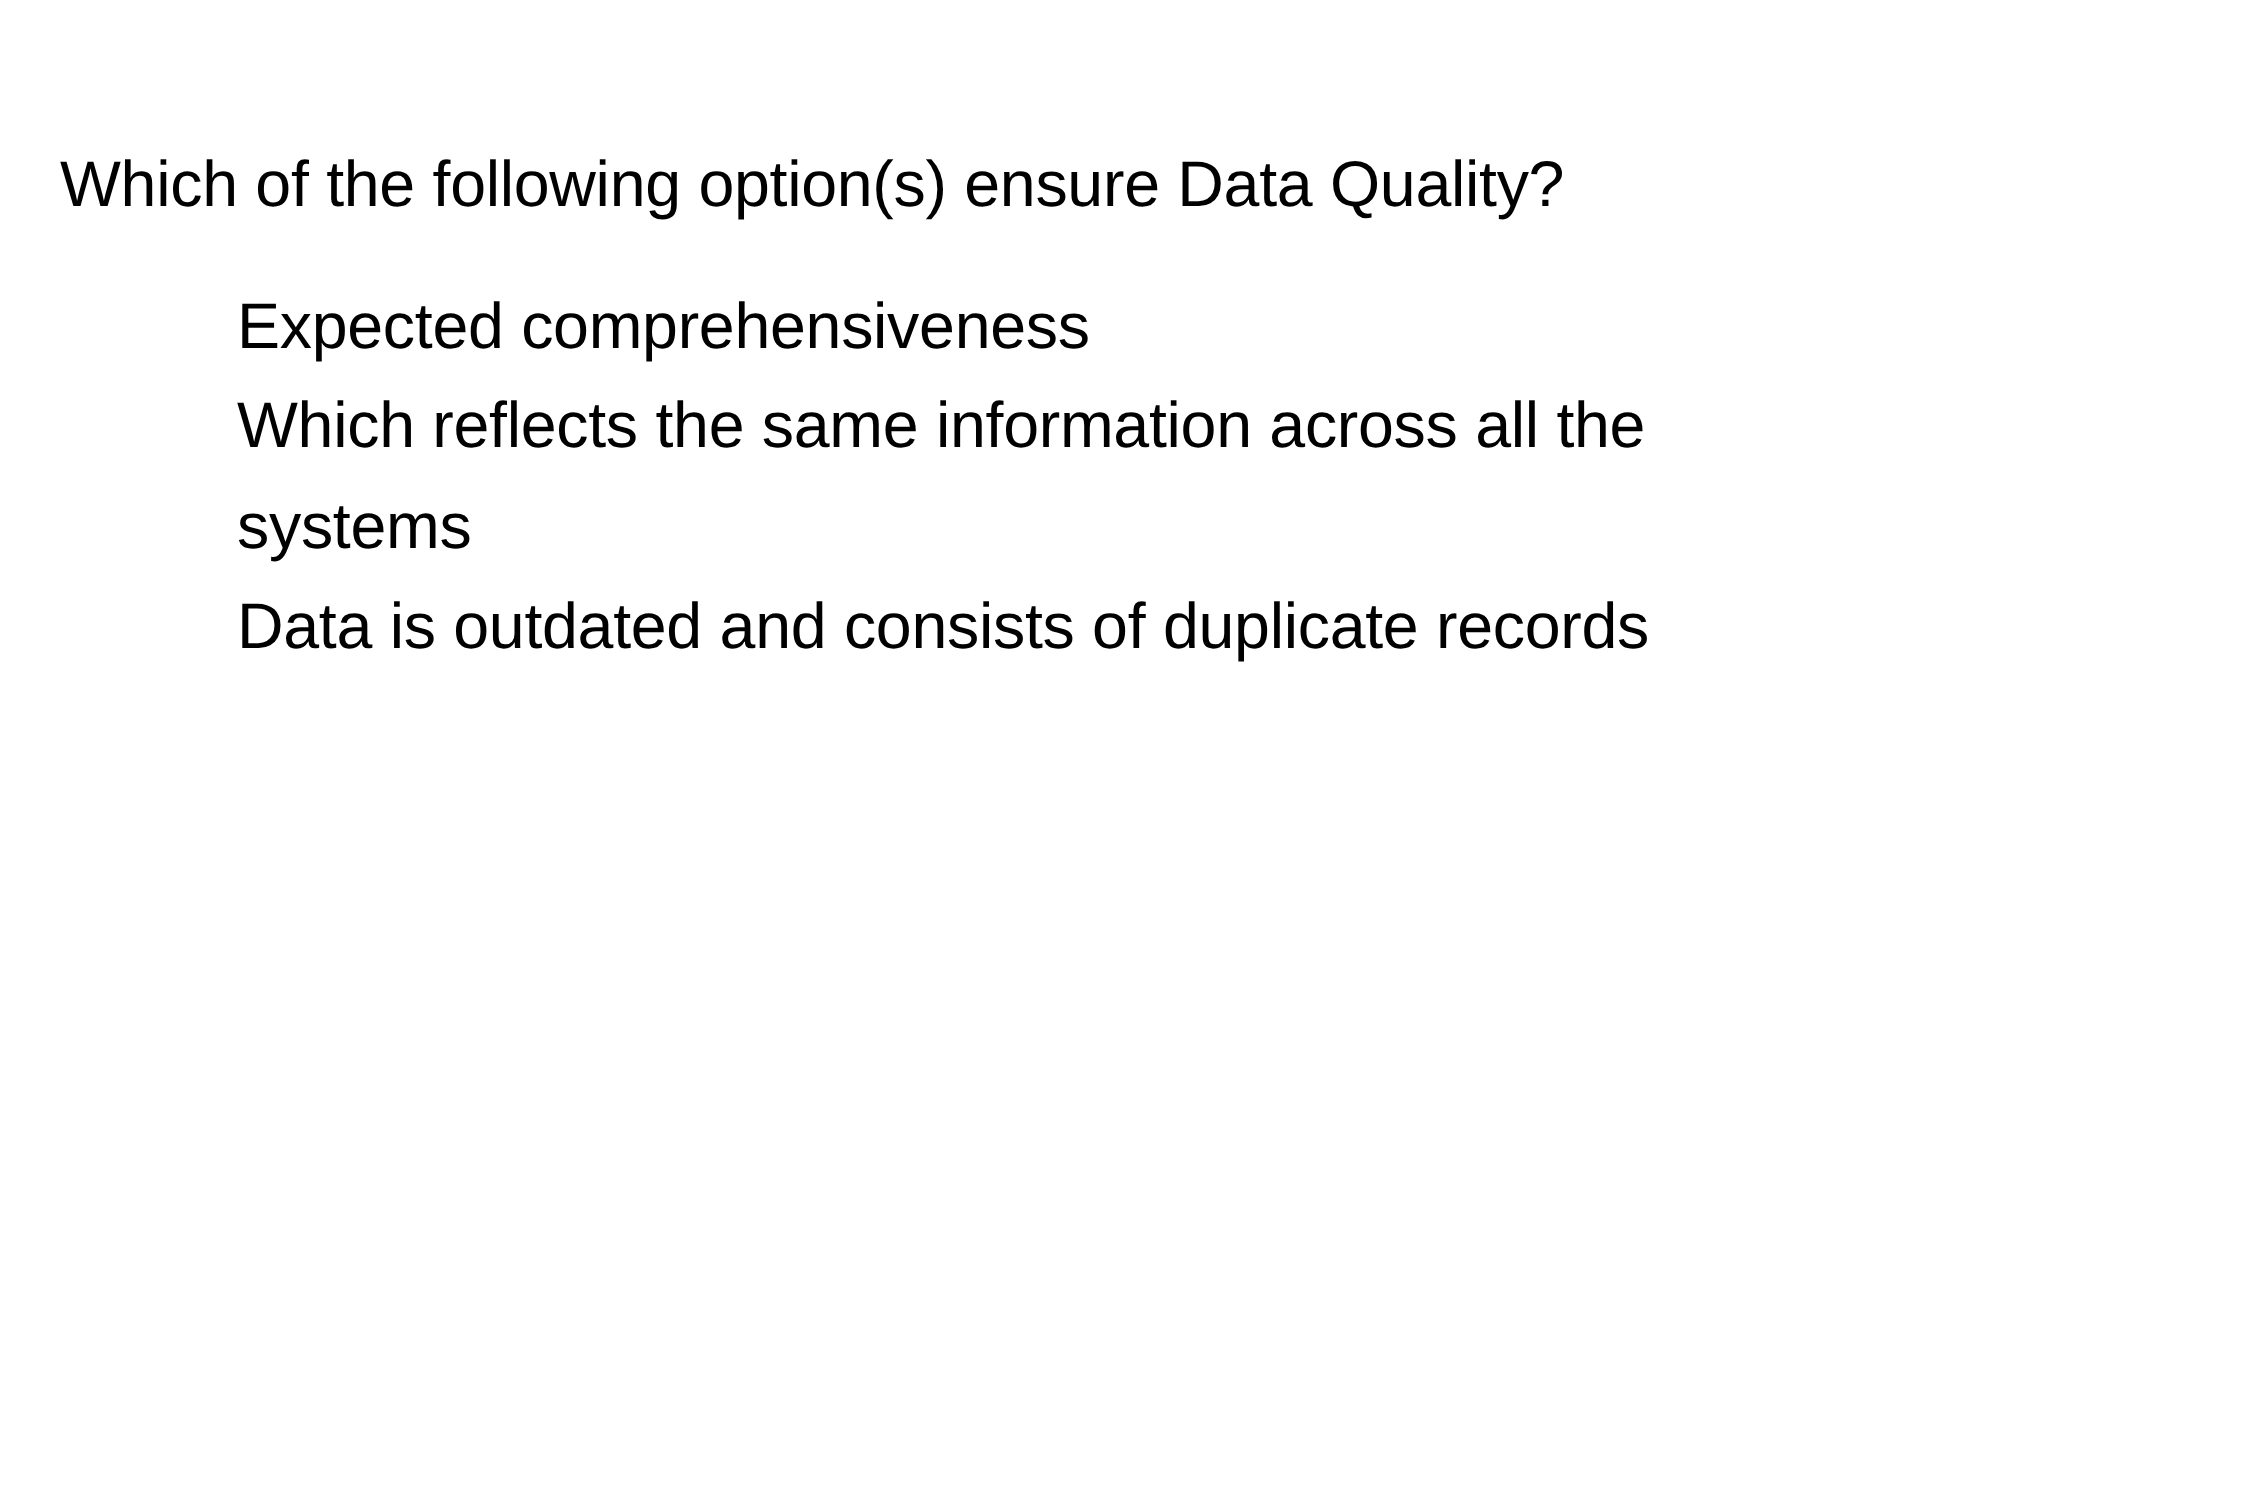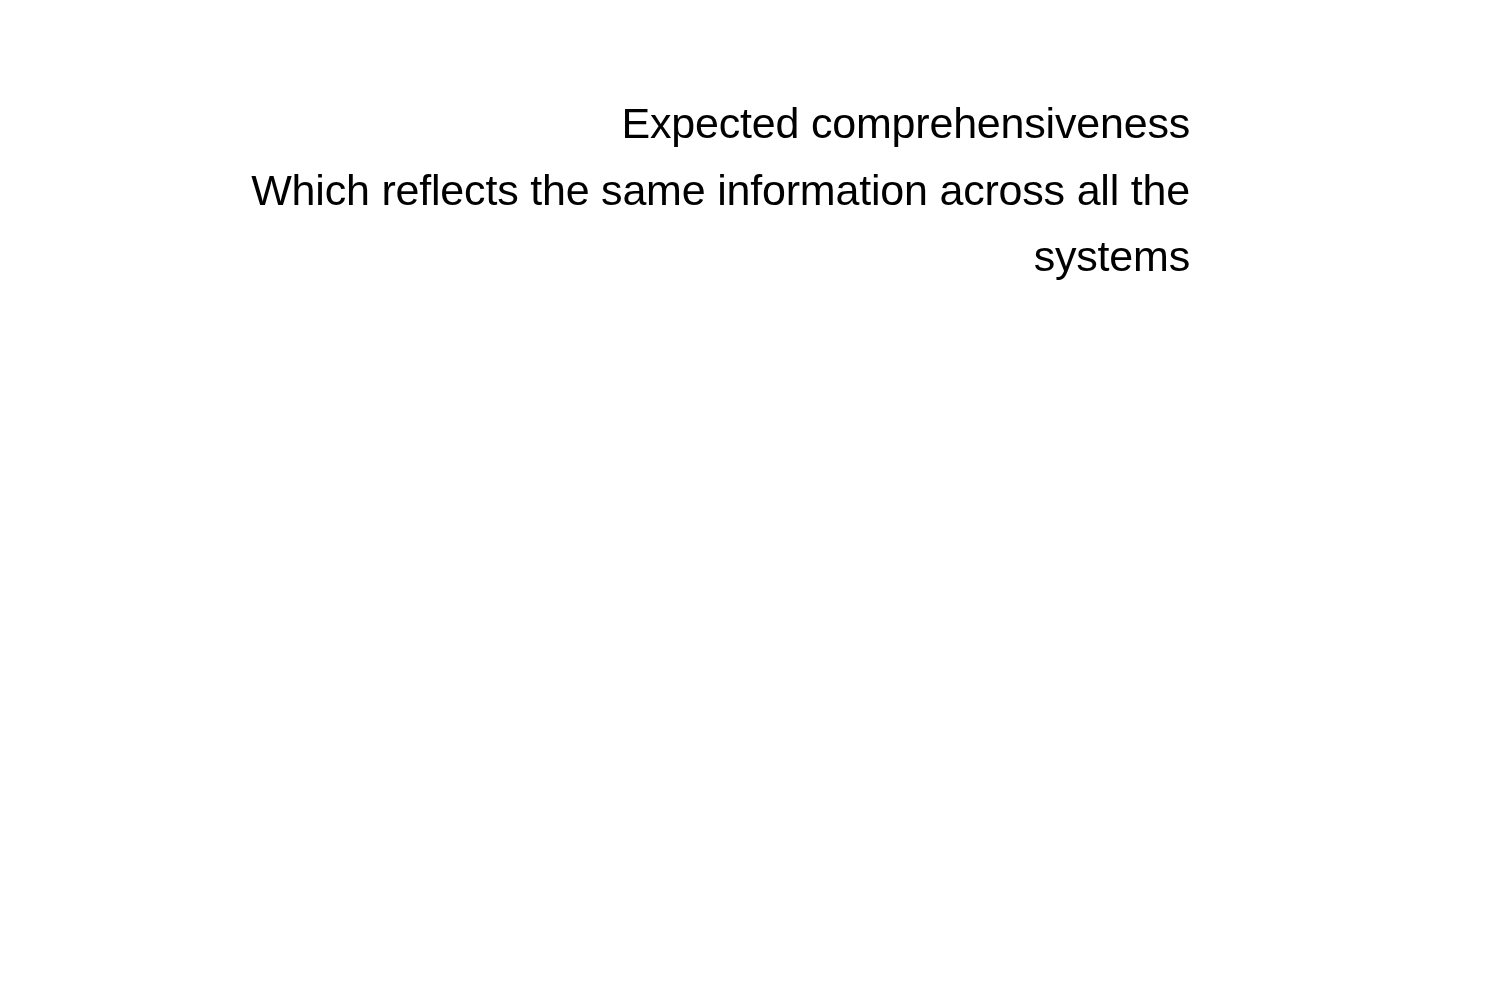--- a/index.html
+++ b/index.html
@@ -19,31 +19,32 @@
       line-height: 1.55;
       font-weight: 400;
       margin-bottom: 28px;
       letter-spacing: -0.2px;
       max-width: 1050px;
     }
     .options {
       list-style: none;
       padding-left: 118px;
       max-width: 1150px;
-      text-align: right;
     }
     .option {
       font-size: 43px;
       line-height: 1.55;
       font-weight: 400;
       letter-spacing: -0.2px;
       margin-bottom: 0;
     }
   </style>
 </head>
 <body>
 
 <div class="page">
+  <div class="question">Which of the following option(s) ensure Data Quality?</div>
   <ul class="options">
     <li class="option">Expected comprehensiveness</li>
     <li class="option">Which reflects the same information across all the systems</li>
+    <li class="option">Data is outdated and consists of duplicate records</li>
   </ul>
 </div>
 
 </body></html>

